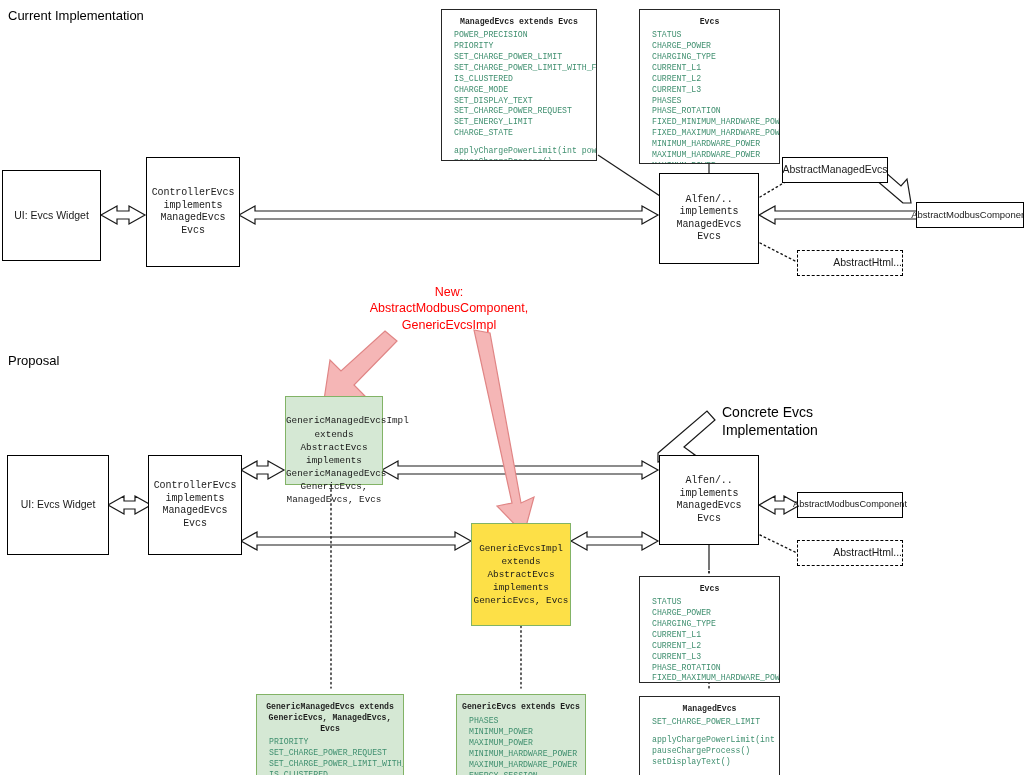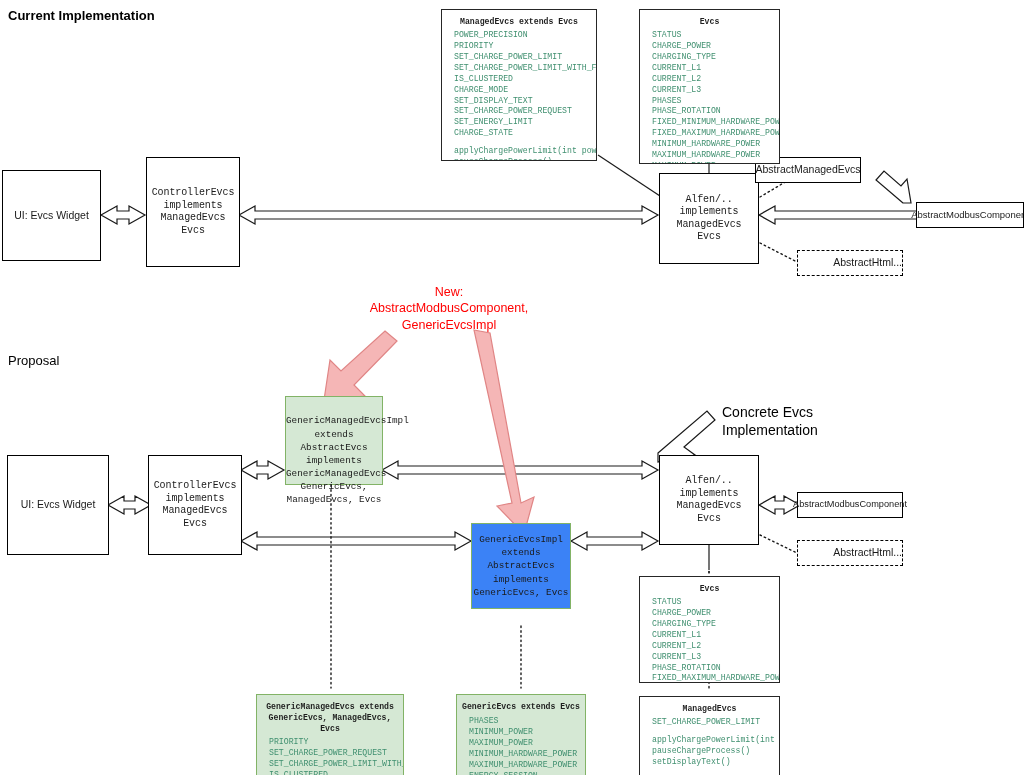--- a/index.html
+++ b/index.html
@@ -121,21 +121,21 @@
   svg.overlay .ln { stroke: #1a1a1a; stroke-width: 1.2; fill: none; }
   svg.overlay .dot { stroke: #1a1a1a; stroke-width: 1.4; fill: none; stroke-dasharray: 1.5 3.2; stroke-linecap: round; }
   svg.overlay .hollow { stroke: #1a1a1a; stroke-width: 1.2; fill: #ffffff; }
   svg.overlay .redarrow { fill: #f5b6b6; stroke: #e08585; stroke-width: 1.2; }
 </style>
 </head>
 <body>
 
 <div id="canvas">
 
-  <div class="section-title" style="left:8px; top:8px;font-weight:bold;">Current Implementation</div>
+  <div class="section-title" style="left:8px; top:8px;">Current Implementation</div>
   <div class="section-title" style="left:8px; top:353px;">Proposal</div>
 
   <svg class="overlay" viewBox="0 0 1024 775">
     <defs></defs>
 
     <g>
       <path class="hollow" d="M101,215 L117,206 L117,211 L129,211 L129,206 L145,215 L129,224 L129,219 L117,219 L117,224 Z"></path>
     </g>
 
     <g>
@@ -220,21 +220,21 @@
 Evcs</span>
   </div>
 
   <div class="box" style="left:659px; top:173px; width:100px; height:91px;">
     <span class="label mono">Alfen/..
 implements
 ManagedEvcs
 Evcs</span>
   </div>
 
-  <div class="box" style="left:755px; top:157px; width:106px; height:26px;">
+  <div class="box" style="left:782px; top:157px; width:106px; height:26px;">
     <span class="label">AbstractManagedEvcs</span>
   </div>
 
   <div class="box" style="left:916px; top:202px; width:108px; height:26px;">
     <span class="label" style="font-size:9.5px;">AbstractModbusComponent</span>
   </div>
 
   <div class="box dashed" style="left:797px; top:250px; width:106px; height:26px;">
     <span class="label">AbstractHtml...</span>
   </div>
@@ -301,21 +301,21 @@
   <div class="box" style="left:285px; top:396px; width:98px; height:89px; background:#d5e8d4; border-color:#82b366;">
     <span class="greenbox-label" style="font-size:9.3px;margin-top:40px;">GenericManagedEvcsImpl
 extends
 AbstractEvcs
 implements
 GenericManagedEvcs
 GenericEvcs,
 ManagedEvcs, Evcs</span>
   </div>
 
-  <div class="box" style="left:471px; top:523px; width:100px; height:86px; background:#3b82f6; border-color:#82b366;">
+  <div class="box" style="left:471px; top:523px; width:100px; height:103px; background:#fde047; border-color:#82b366;">
     <span class="greenbox-label" style="font-size:9.3px;">GenericEvcsImpl extends
 AbstractEvcs
 implements
 GenericEvcs, Evcs</span>
   </div>
 
   <div class="box" style="left:659px; top:455px; width:100px; height:90px;">
     <span class="label mono">Alfen/..
 implements
 ManagedEvcs

